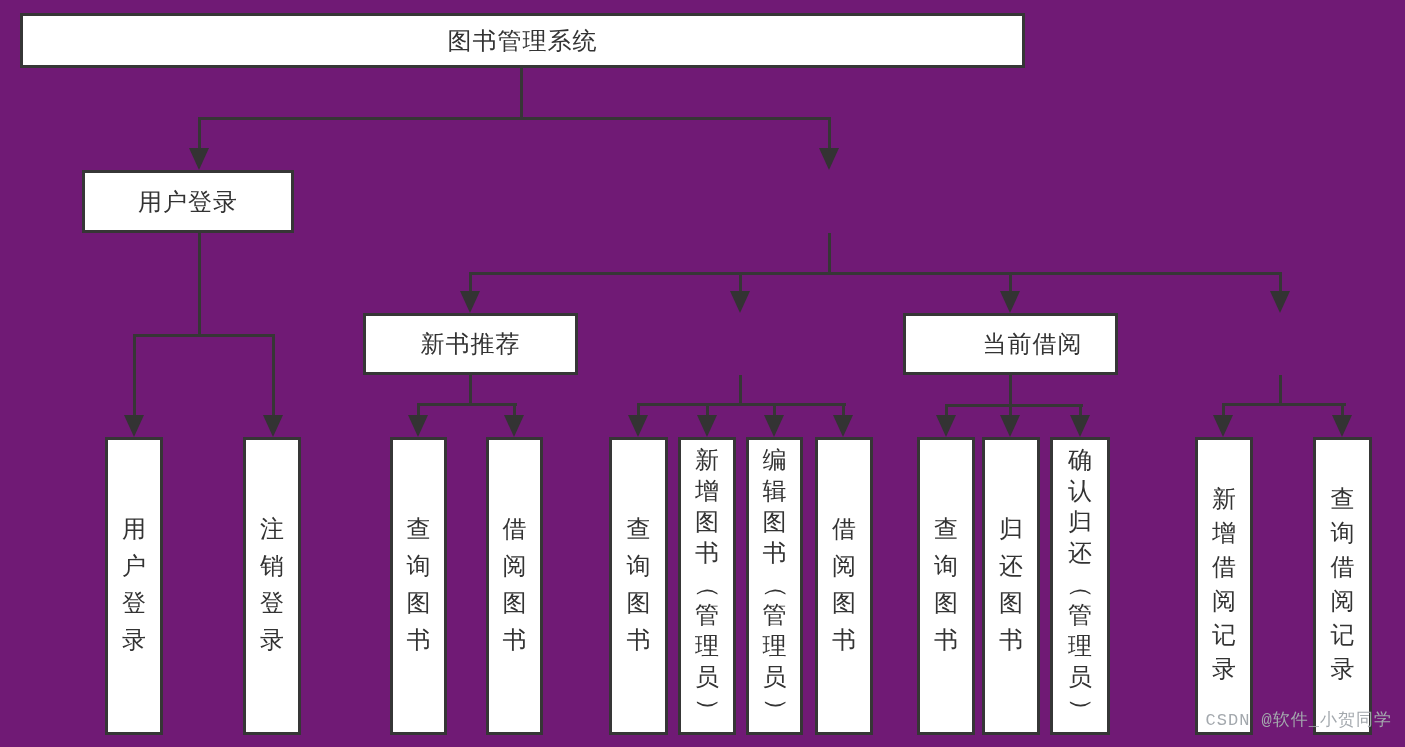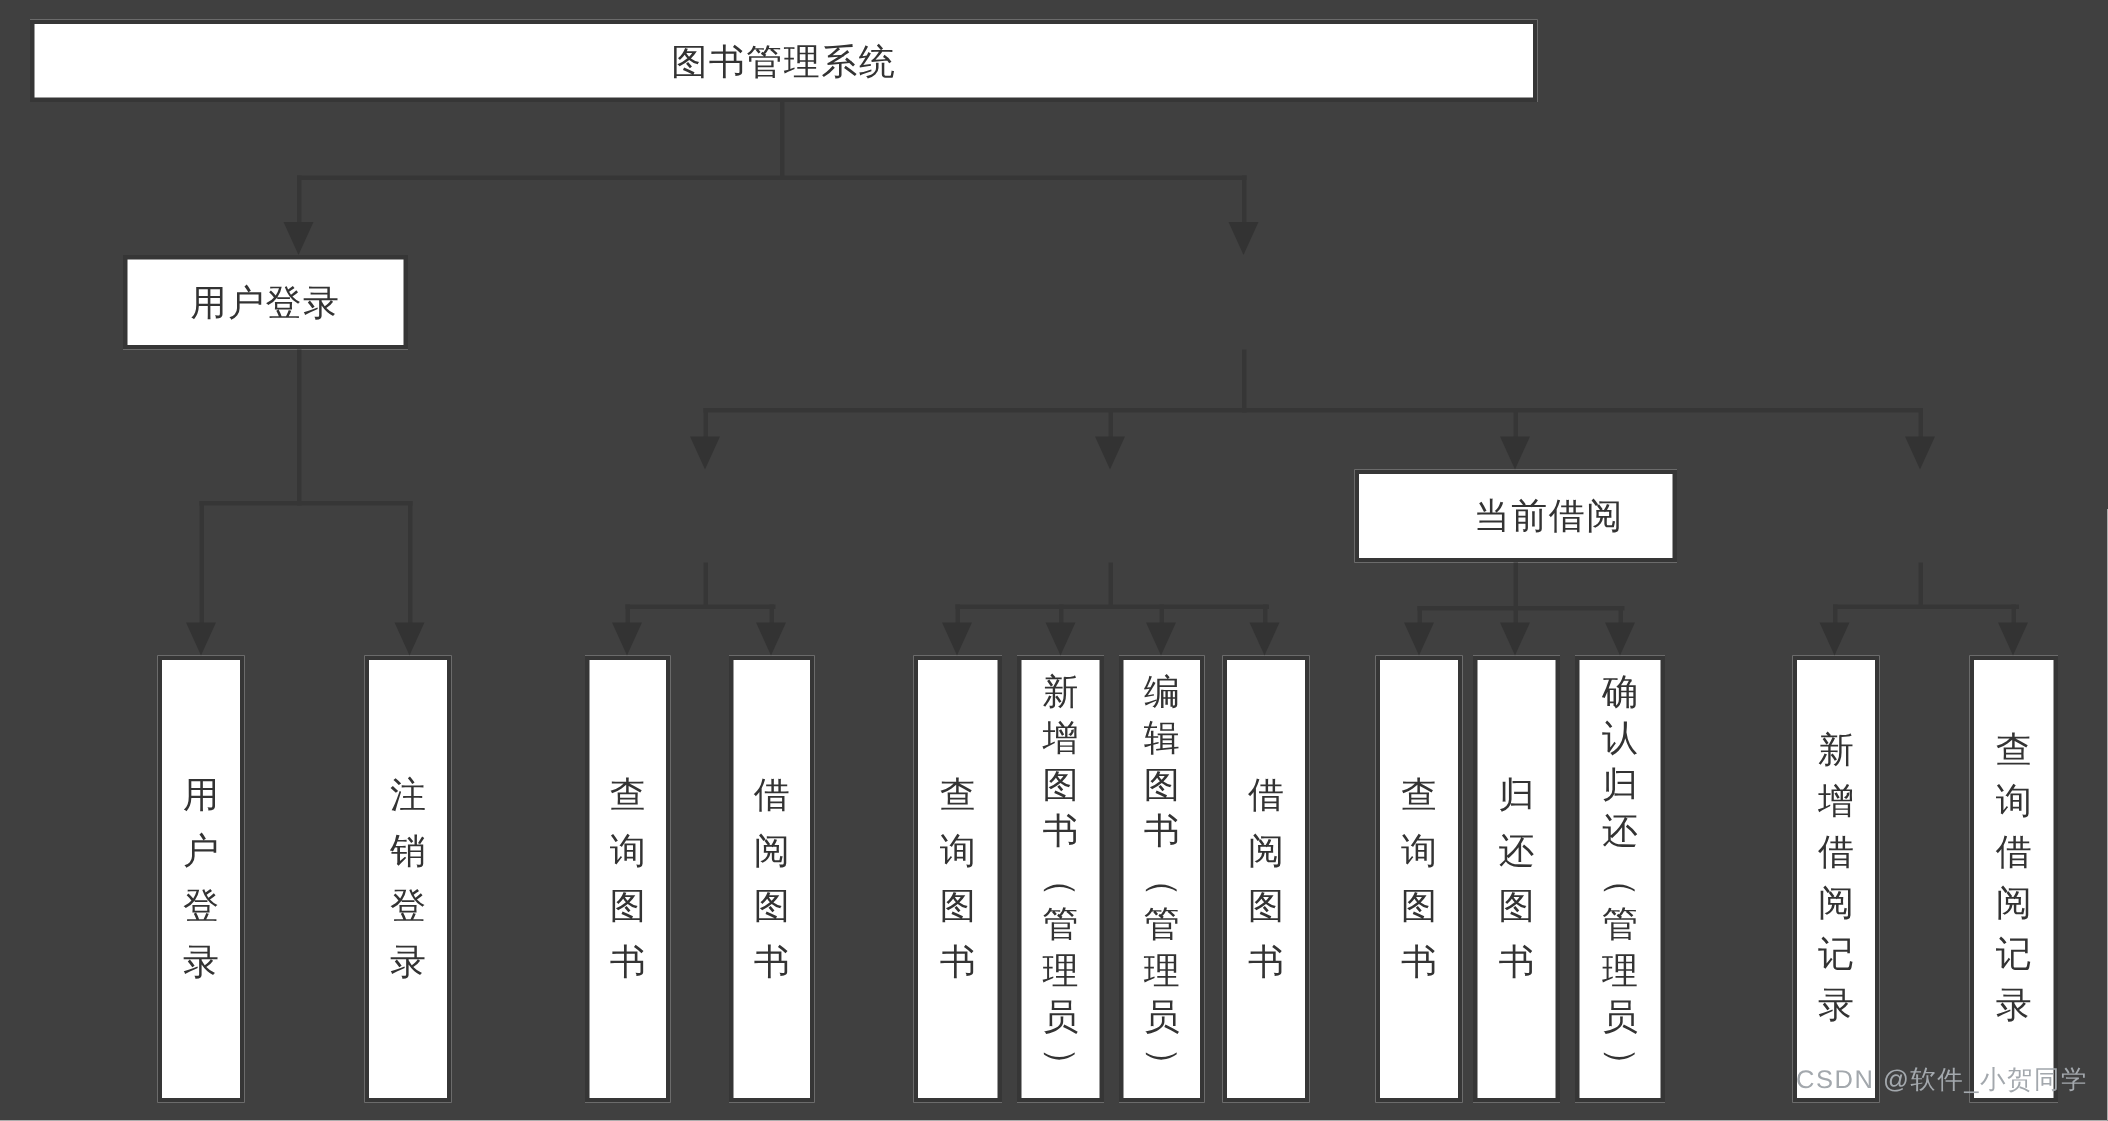--- a/index.html
+++ b/index.html
@@ -1,20 +1,20 @@
 <!DOCTYPE html>
 <html><head>
 <meta charset="utf-8">
 <style>
   html,body{margin:0;padding:0;background:#ffffff;}
   #stage{
     position:relative;
     width:1405px;height:747px;
-    background:#404040;
-    font-family:Liberation Sans, sans-serif;
+    background:#701a75;
+    font-family:Liberation Mono, monospace;
     color:#333333;
     overflow:hidden;
   }
   .node{
     position:absolute;
     box-sizing:border-box;
     border:3px solid #363636;
     background:#ffffff;
     display:flex;
     align-items:center;
@@ -60,22 +60,23 @@
     white-space:nowrap;
   }
 </style>
 </head>
 <body>
 
 <div id="stage">
 
   <div class="node" style="left:20px;top:13px;width:1005px;height:55px;">图书管理系统</div>
 
-  <div class="node" style="left:82px;top:170px;width:190px;height:63px;">用户登录</div>
-
+  <div class="node" style="left:82px;top:170px;width:212px;height:63px;">用户登录</div>
+
+  <div class="node" style="left:363px;top:313px;width:215px;height:62px;">新书推荐</div>
   <div class="node" style="left:903px;top:313px;width:215px;height:62px;padding-left:44px;">当前借阅</div>
 
   <div class="vnode" style="left: 105px; top: 437px; width: 58px; height: 298px; gap: 13px;">
       <span>用</span>
       <span>户</span>
       <span>登</span>
       <span>录</span>
     </div>
   <div class="vnode" style="left: 243px; top: 437px; width: 58px; height: 298px; gap: 13px;">
       <span>注</span>

